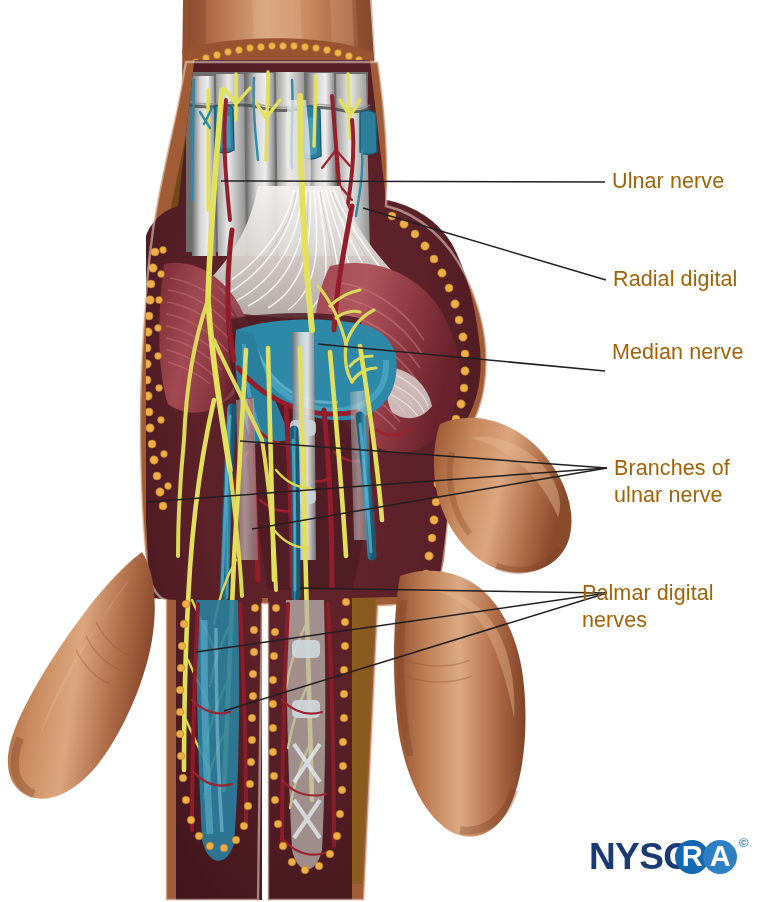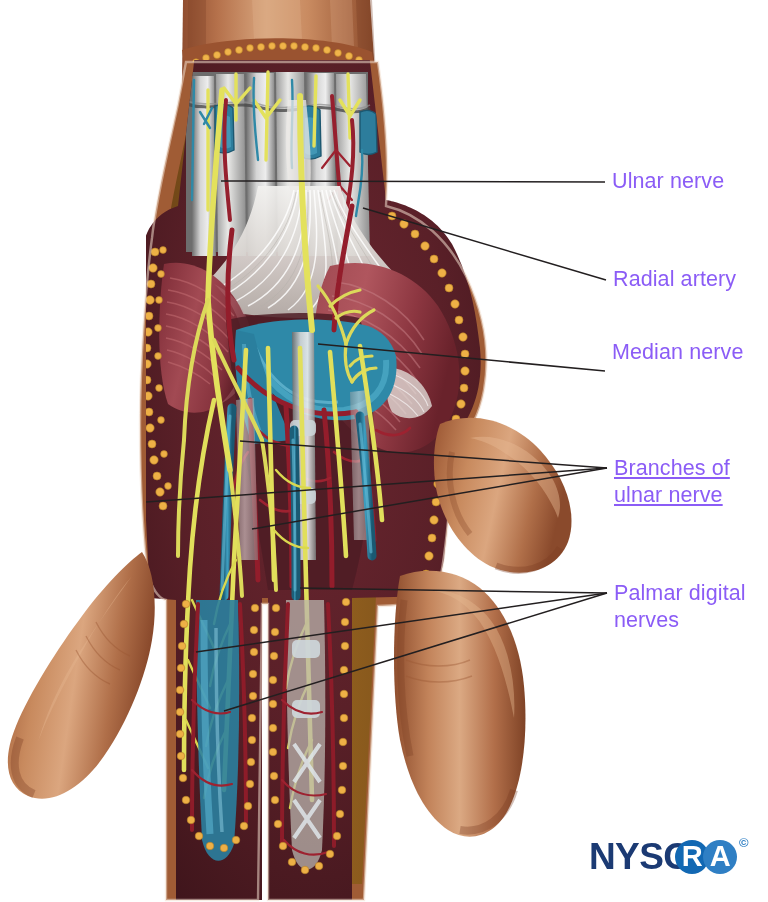--- a/index.html
+++ b/index.html
@@ -16,21 +16,21 @@
     overflow:hidden;
   }
   #art{position:absolute;left:0;top:0;width:768px;height:902px;}
 
   
   .label{
     position:absolute;
     font-family:"Liberation Sans", sans-serif;
     font-size:21.5px;
     line-height:27px;
-    color:#8b5cf6;
+    color:#a16207;
     white-space:pre;
     letter-spacing:0.1px;
   }
 
   
   #logo{
     position:absolute;
     left:589px; top:833px;
     height:46px;
     display:flex;
@@ -701,25 +701,25 @@
         <line x1="607" y1="468" x2="240" y2="441"></line>
         <line x1="607" y1="468" x2="146" y2="502"></line>
         <line x1="607" y1="468" x2="252" y2="529"></line>
         <line x1="607" y1="593" x2="300" y2="588"></line>
         <line x1="607" y1="593" x2="196" y2="652"></line>
         <line x1="607" y1="593" x2="224" y2="711"></line>
       </g>
   </svg>
 
   <div class="label" id="lbl-ulnar" style="left: 612px; top: 168px;">Ulnar nerve</div>
-  <div class="label" id="lbl-radial" style="left: 613px; top: 266px;">Radial artery</div>
+  <div class="label" id="lbl-radial" style="left: 613px; top: 266px;">Radial digital</div>
   <div class="label" id="lbl-median" style="left: 612px; top: 339px;">Median nerve</div>
-  <div class="label" id="lbl-branches" style="left: 614px; top: 455px; text-decoration: underline;">Branches of
+  <div class="label" id="lbl-branches" style="left: 614px; top: 455px;">Branches of
 ulnar nerve</div>
-  <div class="label" id="lbl-digital" style="left: 614px; top: 580px;">Palmar digital
+  <div class="label" id="lbl-digital" style="left: 582px; top: 580px;">Palmar digital
 nerves</div>
 
   <div id="logo">
     <span class="wordmark">
       <span>NYSO</span>
       <span class="disc disc-r">R</span>
       <span class="disc disc-a">A</span>
       <span class="copy">©</span>
     </span>
   </div>

